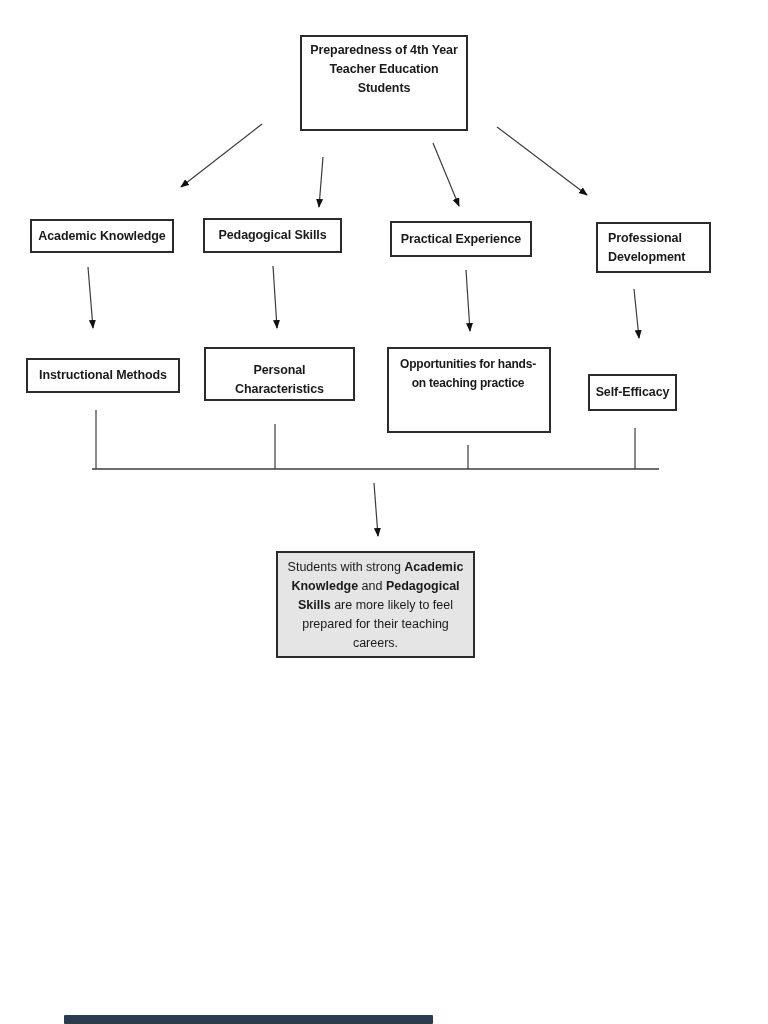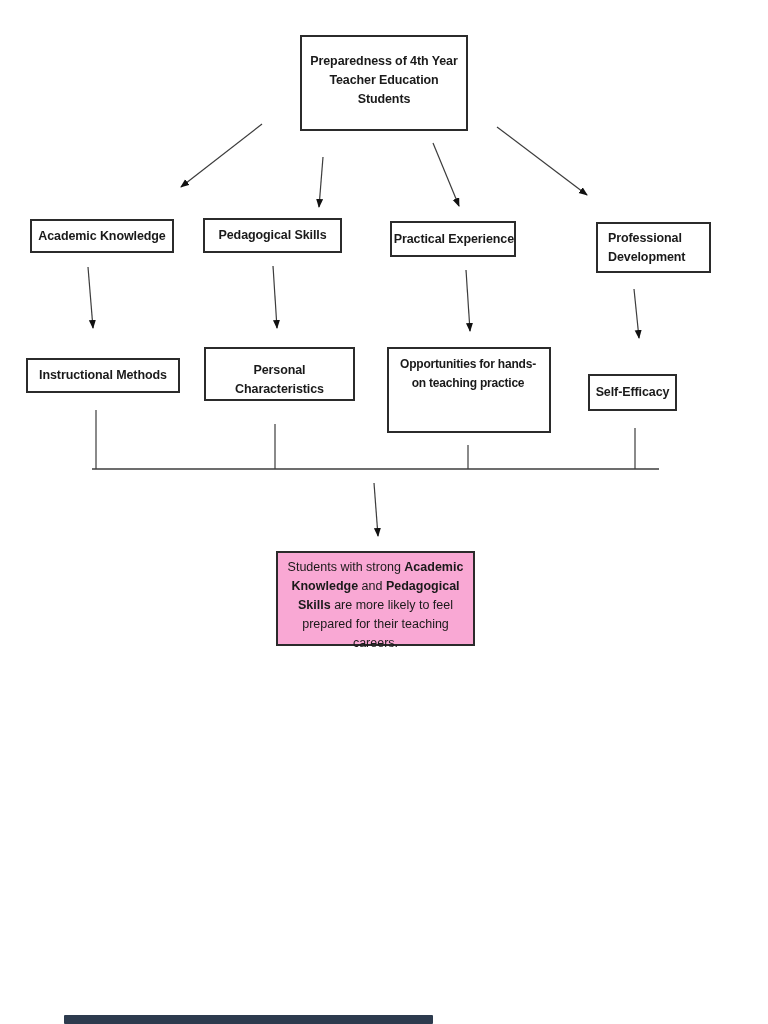--- a/index.html
+++ b/index.html
@@ -25,36 +25,36 @@
     text-align: center;
     font-weight: 700;
     font-size: 12.5px;
     letter-spacing: -0.1px;
     line-height: 19px;
     white-space: pre-line;
   }
   .align-top { align-items: flex-start; }
   .align-left { justify-content: flex-start; text-align: left; }
 
-  #node-root        { left: 300px; top: 35px;  width: 168px; height: 96px; padding-top: 15px; }
+  #node-root        { left: 300px; top: 35px;  width: 168px; height: 96px; padding-top: 4px; }
   #node-academic    { left: 30px;  top: 219px; width: 144px; height: 34px; }
   #node-pedagogical { left: 203px; top: 218px; width: 139px; height: 35px; }
-  #node-practical   { left: 390px; top: 221px; width: 126px; height: 36px; justify-content: flex-end; }
+  #node-practical   { left: 390px; top: 221px; width: 142px; height: 36px; }
   #node-professional{ left: 596px; top: 222px; width: 115px; height: 51px; padding-left: 10px; }
   #node-instructional { left: 26px;  top: 358px; width: 154px; height: 35px; }
   #node-personal      { left: 204px; top: 347px; width: 151px; height: 54px; align-items: flex-end; }
   #node-opportunities { left: 387px; top: 347px; width: 164px; height: 86px;
                         padding: 6px 6px 0 4px; font-size: 12px; letter-spacing: -0.2px; }
   #node-selfefficacy  { left: 588px; top: 362px; width: 89px;  height: 37px; margin-top: 12px; }
 
   #node-conclusion {
-    left: 276px; top: 551px; width: 199px; height: 95px;
+    left: 276px; top: 551px; width: 199px; height: 107px;
     box-sizing: border-box;
     border: 2px solid #2b2b2b;
-    background: #f9a8d4;
+    background: #e5e5e5;
     position: absolute;
     text-align: center;
     font-size: 12.5px;
     line-height: 19px;
     padding: 5px 7px;
     font-weight: 400;
   }
 
   #scrollbar-thumb {
     position: absolute;

